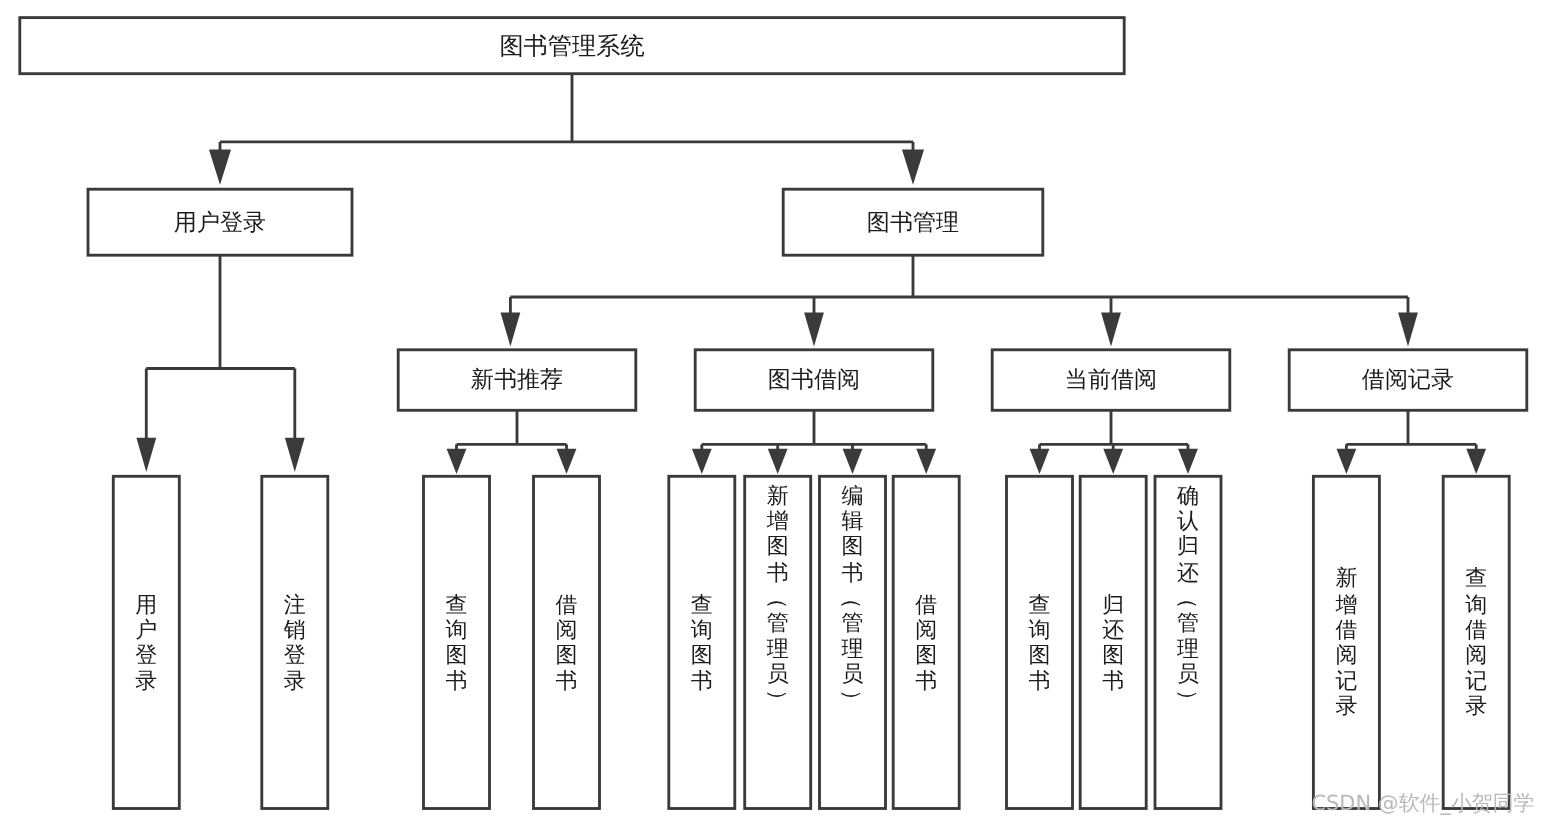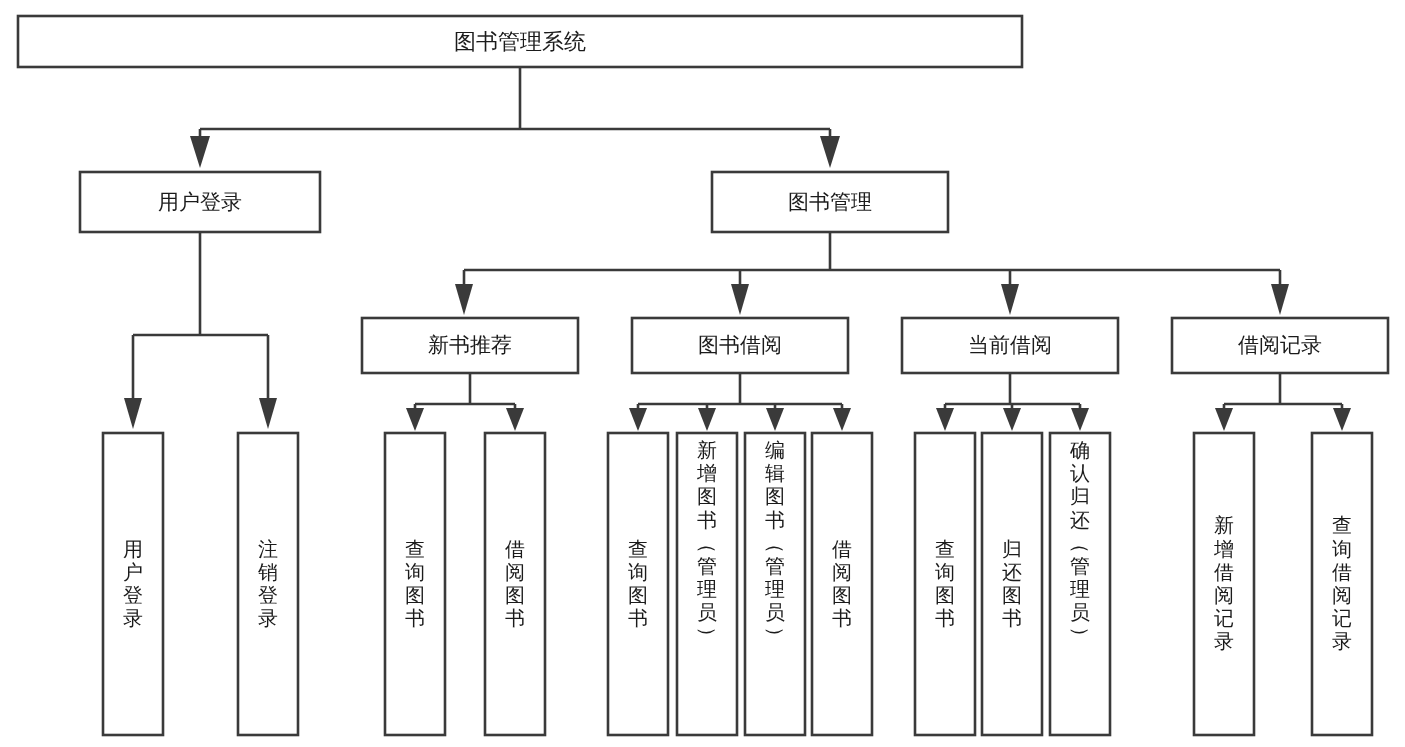--- a/index.html
+++ b/index.html
@@ -318,13 +318,14 @@
     </div>
   <div class="vlabel" style="left:1312px; top:433px; width:60px; height:302px;">
       <span>查</span>
       <span>询</span>
       <span>借</span>
       <span>阅</span>
       <span>记</span>
       <span>录</span>
     </div>
 
+  <div class="watermark">CSDN @软件_小贺同学</div>
 </div>
 
 </body></html>

